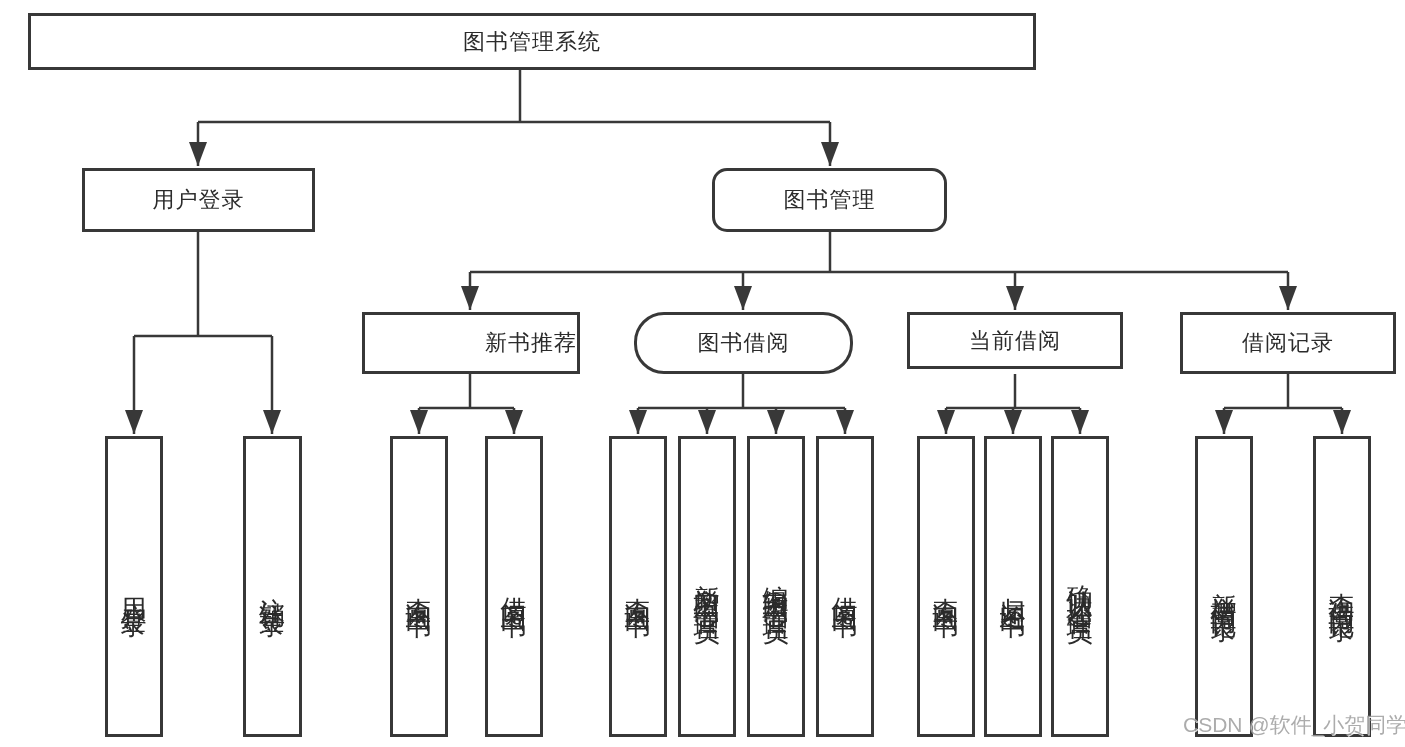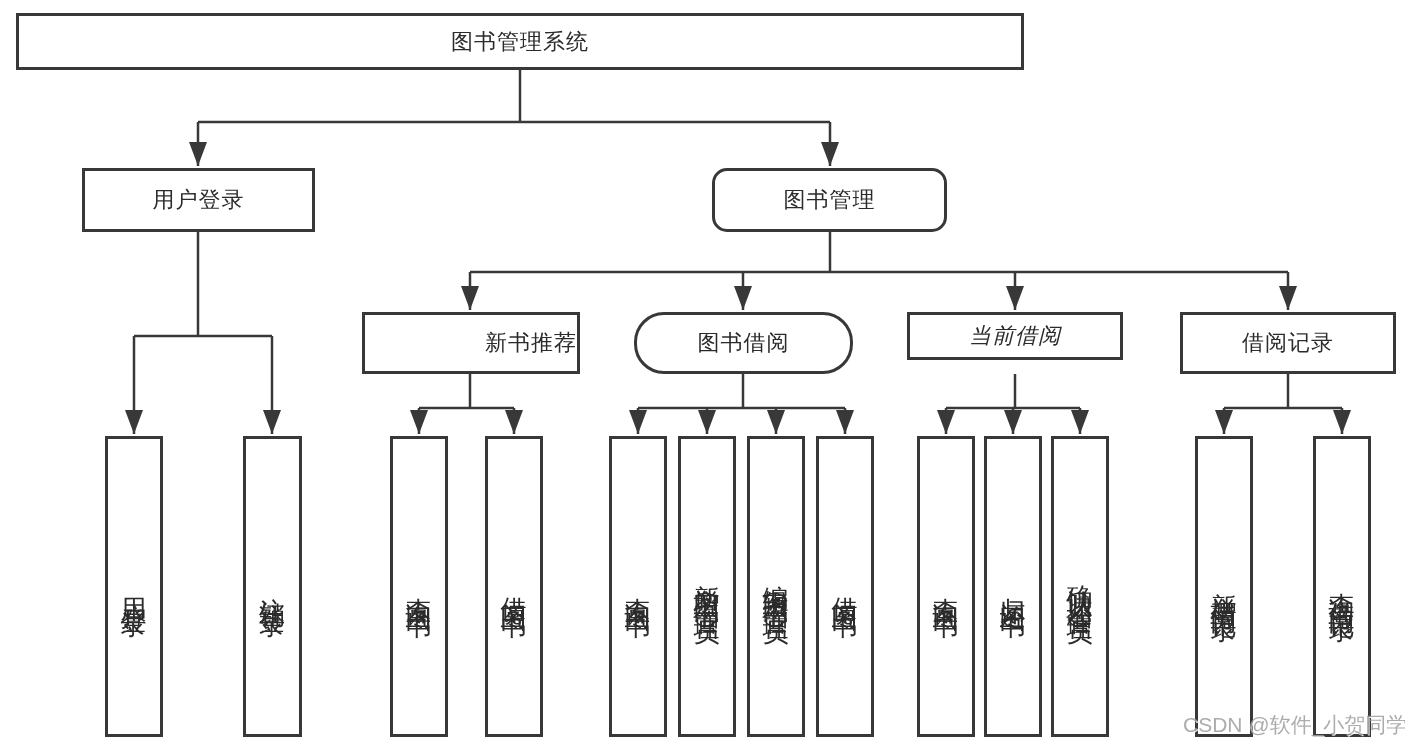--- a/index.html
+++ b/index.html
@@ -106,38 +106,38 @@
       <path d="M1013,408 V434" marker-end="url(#arrow)"></path>
       <path d="M1080,408 V434" marker-end="url(#arrow)"></path>
 
       <path d="M1288,374 V408"></path>
       <path d="M1224,408 H1342"></path>
       <path d="M1224,408 V434" marker-end="url(#arrow)"></path>
       <path d="M1342,408 V434" marker-end="url(#arrow)"></path>
     </g>
   </svg>
 
-  <div class="node h" style="left:16px; top:13px; width:1008px; height:57px;">
+  <div class="node h" style="left:28px; top:13px; width:1008px; height:57px;">
     <span class="lbl">图书管理系统</span>
   </div>
 
   <div class="node h" style="left:82px; top:168px; width:233px; height:64px;">
     <span class="lbl">用户登录</span>
   </div>
   <div class="node h" style="left:712px; top:168px; width:235px; height:64px;border-radius:15px;">
     <span class="lbl">图书管理</span>
   </div>
 
   <div class="node h" style="left:362px; top:312px; width:218px; height:62px;justify-content:flex-end;">
     <span class="lbl">新书推荐</span>
   </div>
   <div class="node h" style="left:634px; top:312px; width:219px; height:62px;border-radius:30px;">
     <span class="lbl">图书借阅</span>
   </div>
-  <div class="node h" style="left:907px; top:312px; width:216px; height:48px;font-style:italic;">
+  <div class="node h" style="left:907px; top:312px; width:216px; height:57px;">
     <span class="lbl">当前借阅</span>
   </div>
   <div class="node h" style="left:1180px; top:312px; width:216px; height:62px;">
     <span class="lbl">借阅记录</span>
   </div>
 
   <div class="node leaf" style="left:105px; top:436px; width:58px; height:301px;">
     <span class="lbl">用户登录</span>
   </div>
   <div class="node leaf" style="left:243px; top:436px; width:59px; height:301px;">

